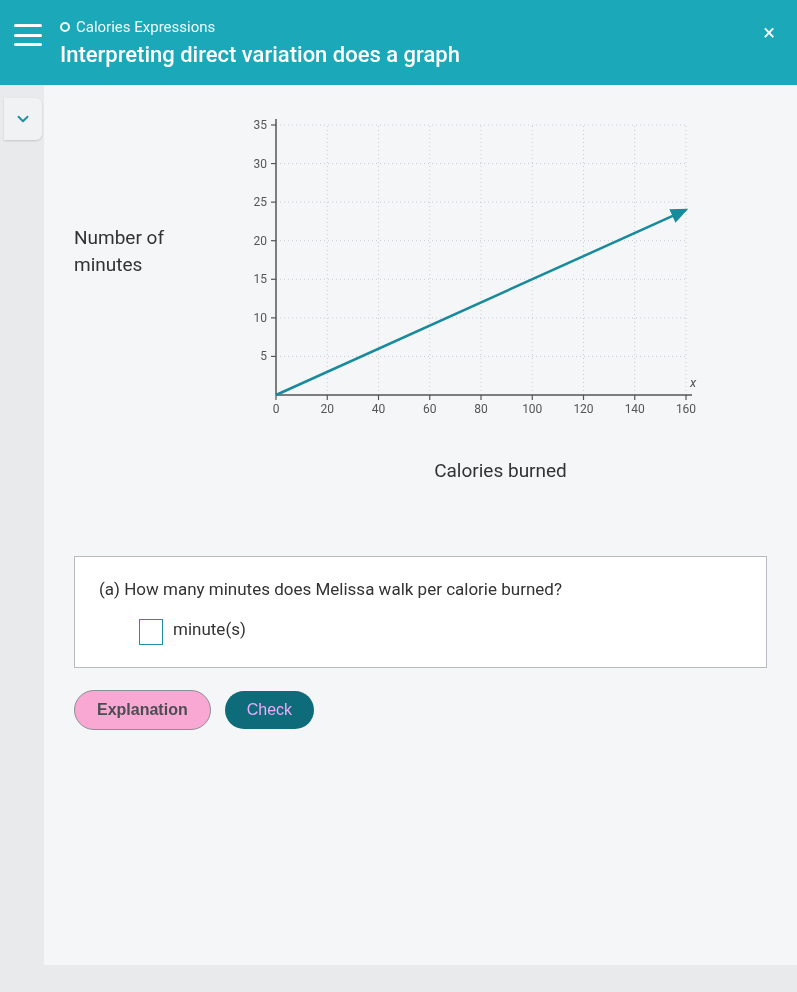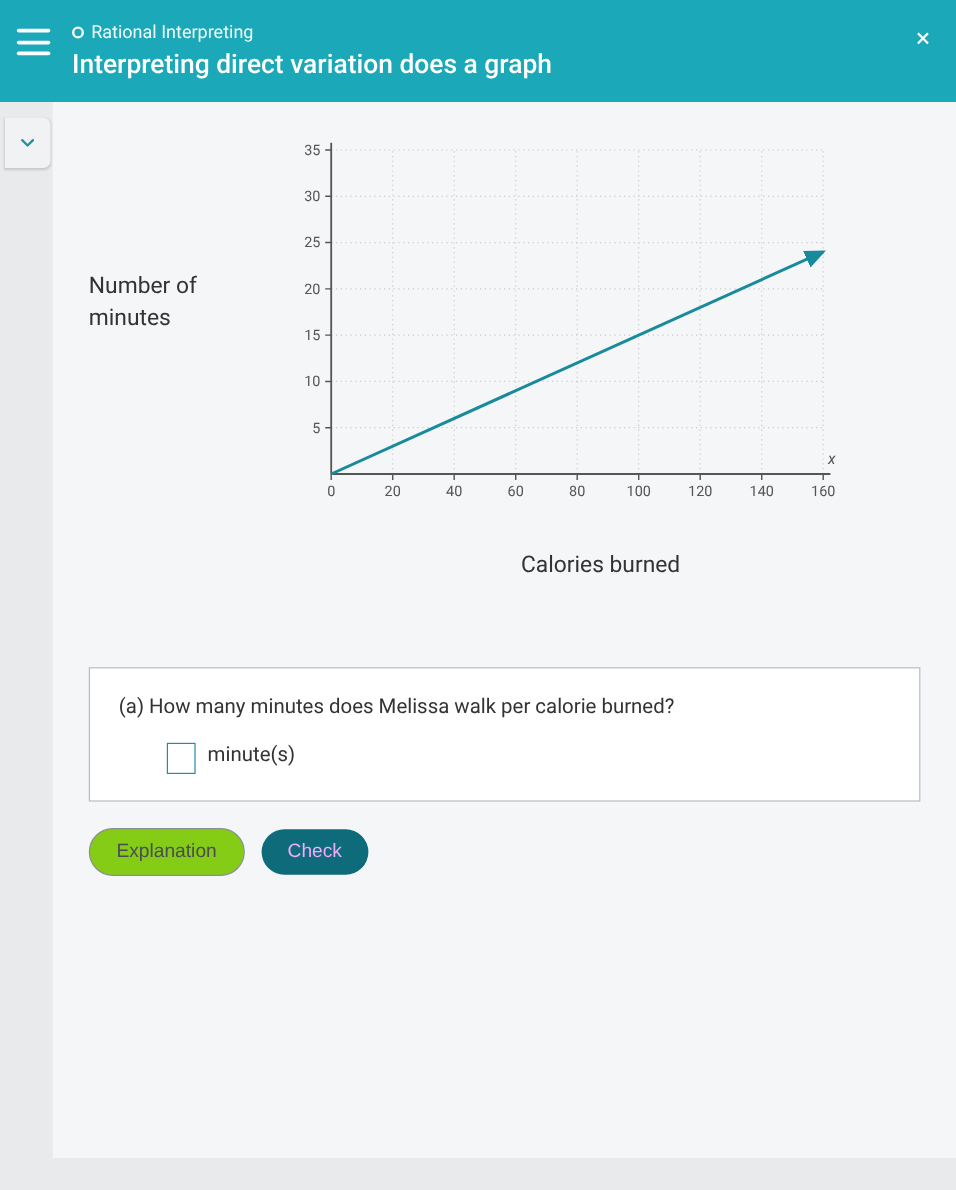--- a/index.html
+++ b/index.html
@@ -131,23 +131,24 @@
     align-items: center;
   }
   .btn {
     padding: 10px 22px;
     border-radius: 22px;
     font-size: 16px;
     cursor: pointer;
     border: none;
   }
   .btn-outline {
-    background: #84cc16;
+    background: #f9a8d4;
     border: 1.5px solid #8a8f94;
     color: #4a4e52;
+    font-weight: bold;
   }
   .btn-primary {
     background: #0e6b7a;
     color: #f0abfc;
     font-weight: 500;
   }
   .close-x {
     position:absolute; right:22px; top:20px; color:#fff; font-size:22px; cursor:pointer;
   }
 </style>
@@ -155,21 +156,21 @@
 <body>
 
 <div class="header">
   <div class="hamburger">
     <span></span>
       <span></span>
       <span></span>
   </div>
   <div class="breadcrumb">
     <span class="dot"></span>
-    <span>Rational Interpreting</span>
+    <span>Calories Expressions</span>
   </div>
   <div class="page-title">Interpreting direct variation does a graph</div>
   <div class="close-x">×</div>
 </div>
 
 <div class="chevron-tab">
   <svg viewBox="0 0 24 24">
     <path d="M6 9l6 6 6-6" stroke="#1f8fa8" stroke-width="2.5" fill="none" stroke-linecap="round" stroke-linejoin="round"></path>
   </svg>
 </div>

